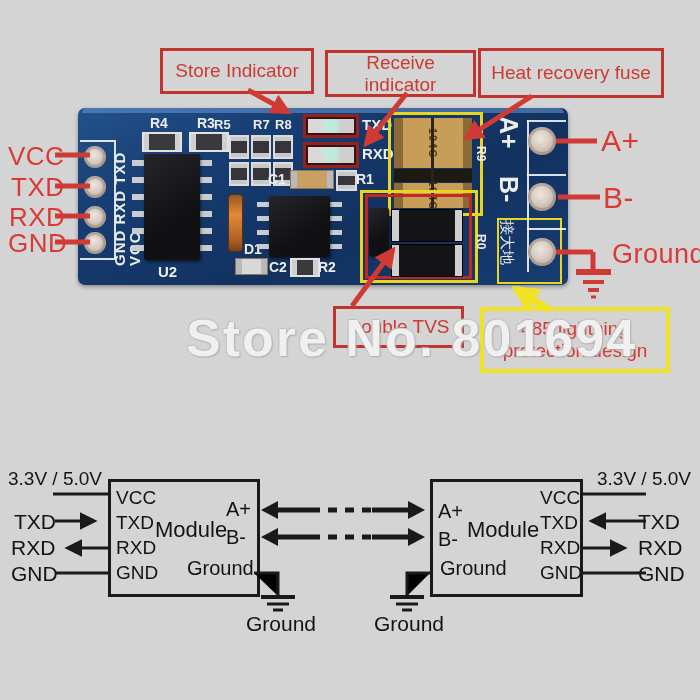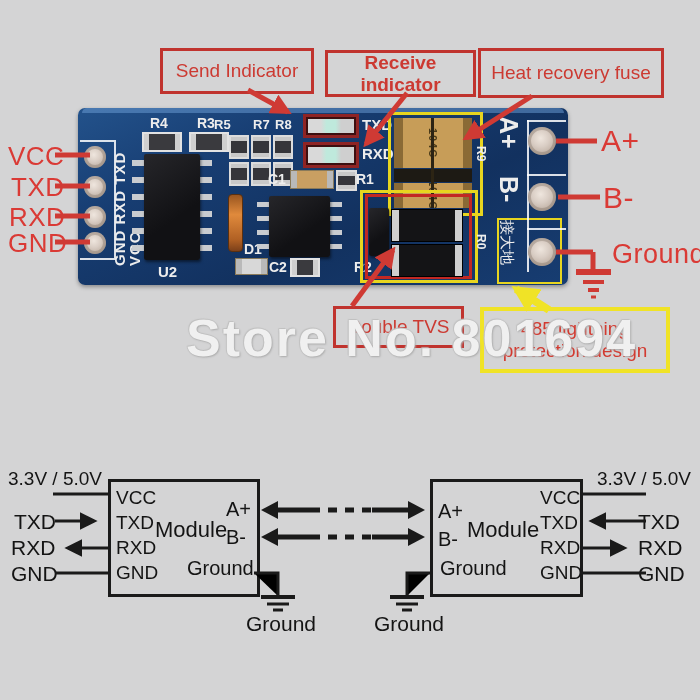--- a/index.html
+++ b/index.html
@@ -115,21 +115,21 @@
     <div class="diode" style="left:150px;top:86px;width:13px;height:56px;"></div>
     <div class="silk" style="left:166px;top:134px;">D1</div>
 
     <div class="pins-v4" style="left:179px;top:94px;width:13px;height:52px;"></div>
     <div class="pins-v4" style="left:251px;top:94px;width:13px;height:52px;"></div>
     <div class="chip" style="left:191px;top:88px;width:61px;height:61px;"></div>
 
     <div class="capc" style="left:157px;top:150px;width:31px;height:15px;background:linear-gradient(90deg,#b9b9b9 0 6px,#d8d8d8 6px calc(100% - 6px),#b9b9b9 calc(100% - 6px));"></div>
     <div class="silk" style="left:191px;top:152px;">C2</div>
     <div class="res" style="left:212px;top:150px;width:26px;height:15px;"></div>
-    <div class="silk" style="left:240px;top:152px;padding-left:36px;">R2</div>
+    <div class="silk" style="left:240px;top:152px;">R2</div>
 
     <div class="fusebox" style="left:310px;top:4px;width:89px;height:98px;"></div>
     <div class="fuse" style="left:316px;top:10px;width:78px;height:50px;">
       <span class="mark">104C</span>
     </div>
     <div class="abs" style="left:316px;top:61px;width:78px;height:13px;background:#1d1a14;"></div>
     <div class="fuse" style="left:316px;top:75px;width:78px;height:25px;overflow:hidden;">
       <span class="mark">104C</span>
     </div>
     <div class="abs" style="left:353px;top:10px;width:3px;height:90px;background:#2c2414;"></div>
@@ -151,23 +151,23 @@
     <div class="wline" style="left:449px;top:12px;width:2px;height:152px;"></div>
     <div class="wline" style="left:449px;top:12px;width:39px;height:2px;"></div>
     <div class="wline" style="left:449px;top:66px;width:39px;height:2px;"></div>
     <div class="wline" style="left:449px;top:120px;width:39px;height:2px;"></div>
     <div class="pad" style="left:450px;top:19px;width:28px;height:28px;"></div>
     <div class="pad" style="left:450px;top:75px;width:28px;height:28px;"></div>
     <div class="pad" style="left:450px;top:130px;width:28px;height:28px;"></div>
   </div>
 
   <div class="callout" style="left:160px;top:48px;width:148px;height:40px;">
-    <span>Send Indicator</span>
-  </div>
-  <div class="callout" style="left:325px;top:50px;width:145px;height:41px;font-weight:bold;">
+    <span>Store Indicator</span>
+  </div>
+  <div class="callout" style="left:325px;top:50px;width:145px;height:41px;">
     <span>Receive indicator</span>
   </div>
   <div class="callout" style="left:478px;top:48px;width:180px;height:44px;">
     <span>Heat recovery fuse</span>
   </div>
   <div class="callout" style="left:333px;top:306px;width:125px;height:36px;">
     <span>Double TVS</span>
   </div>
   <div class="callout yellow" style="left:480px;top:307px;width:182px;height:58px;">
     <span style="max-width:160px;">485 lightning protection design</span>

